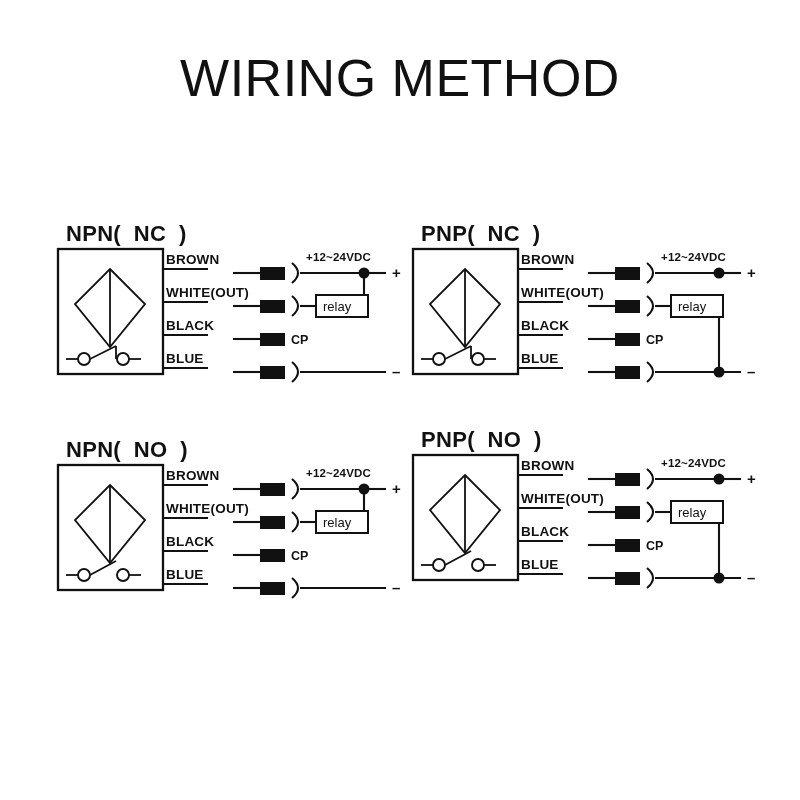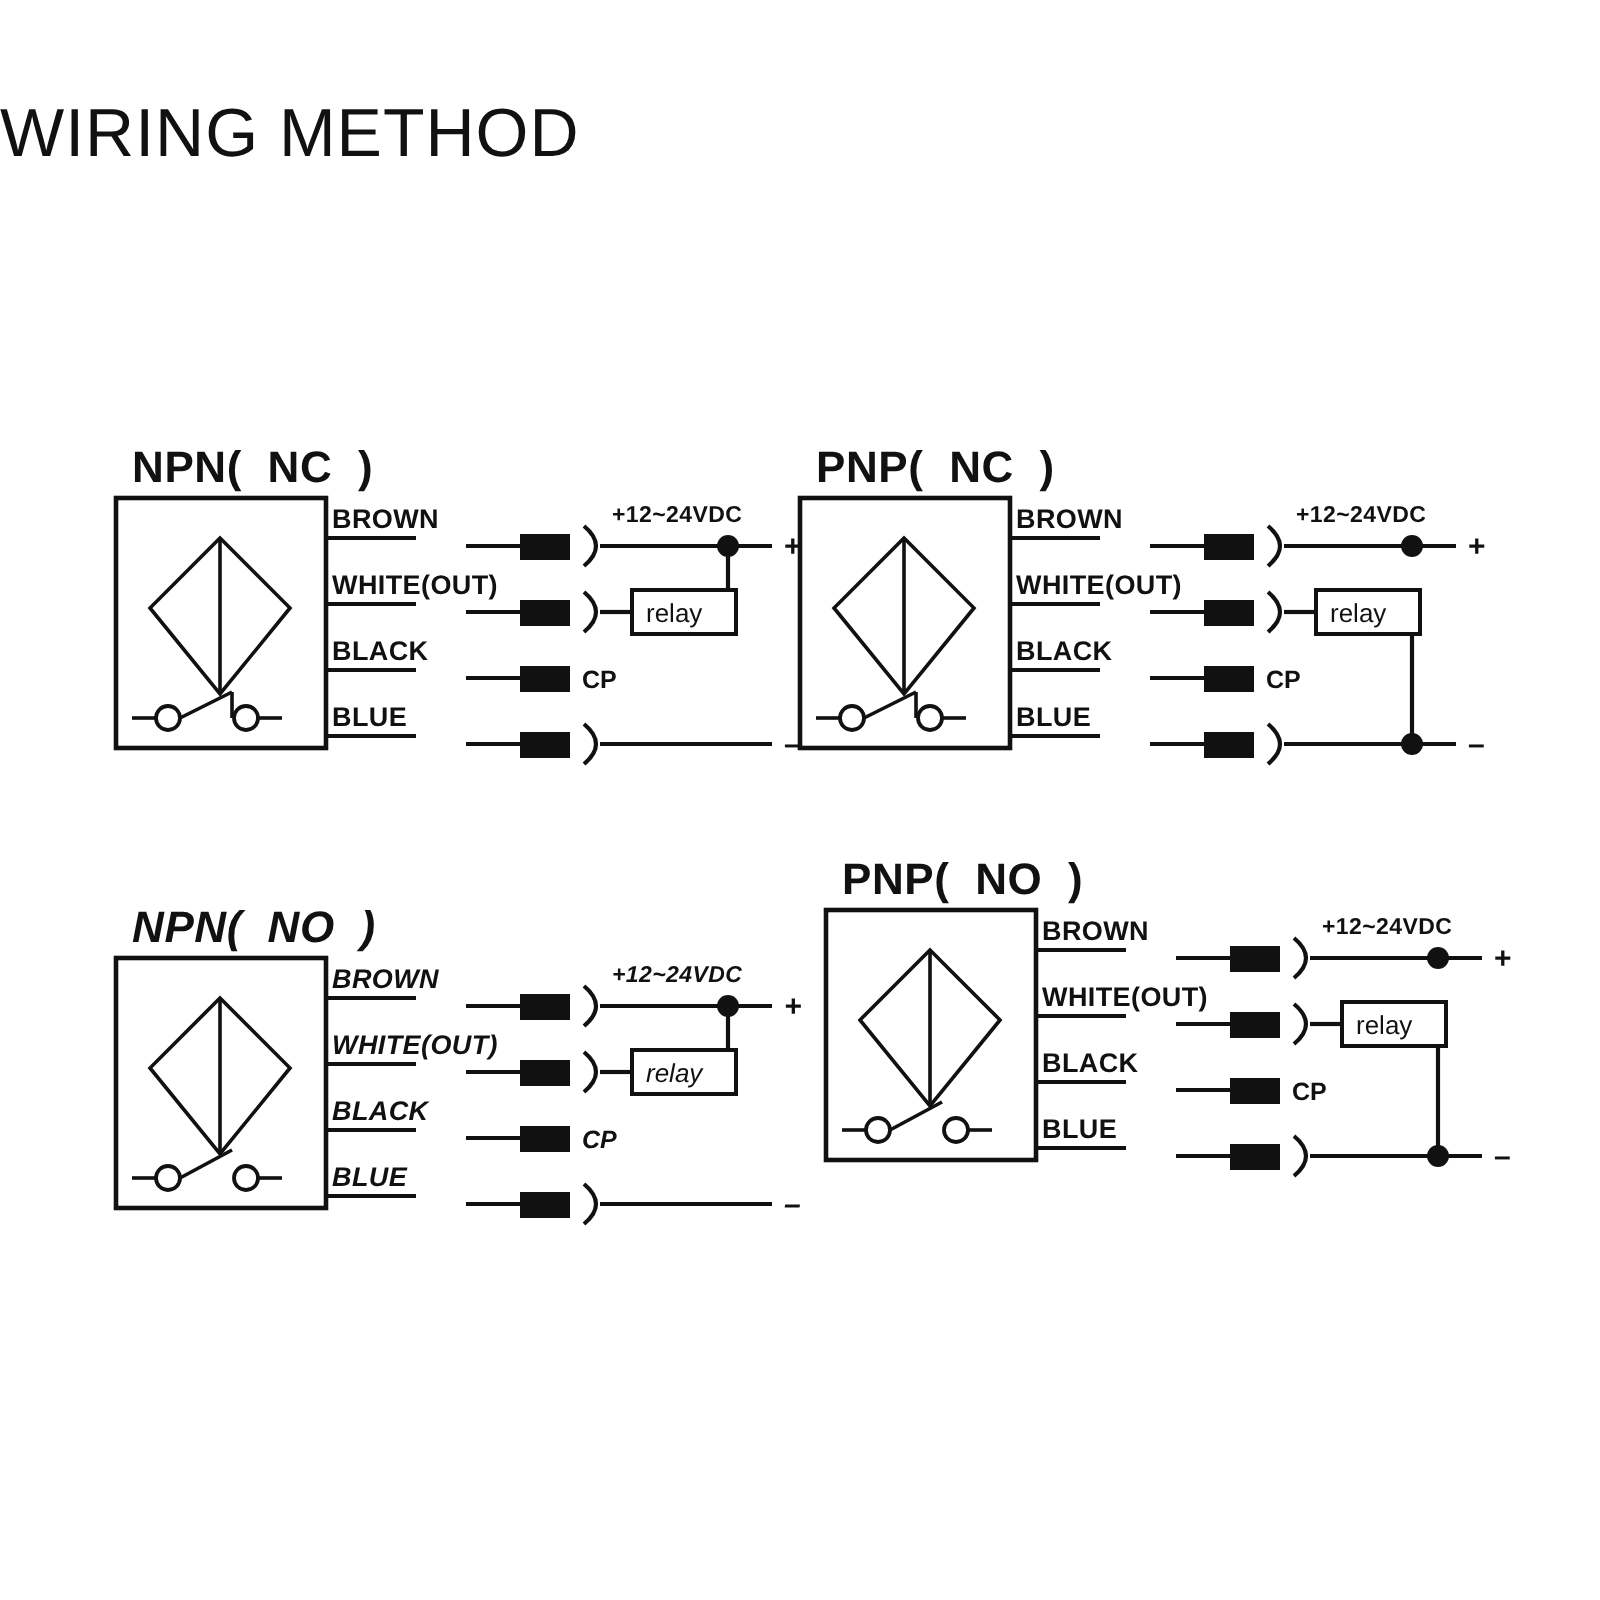--- a/index.html
+++ b/index.html
@@ -12,22 +12,22 @@
     height: 800px;
     position: relative;
     font-family: "Liberation Sans", sans-serif;
     overflow: hidden;
   }
   #page-title {
     position: absolute;
     top: 48px;
     left: 0;
     width: 800px;
-    text-align: left;
-    font-size: 34px;
+    text-align: center;
+    font-size: 52px;
     font-weight: 400;
     letter-spacing: 0.5px;
     color: #111111;
     font-family: "Liberation Sans", sans-serif;
   }
   .diagram {
     position: absolute;
     width: 370px;
     height: 200px;
   }
@@ -41,22 +41,22 @@
     top: -26px;
     left: 18px;
     font-size: 22px;
     font-weight: 700;
     color: #111;
     white-space: pre;
     letter-spacing: 0.3px;
   }
   
   #diagram-npn-nc { left: 48px;  top: 247px; }
-  #diagram-pnp-nc { left: 390px; top: 247px; }
-  #diagram-npn-no { left: 48px;  top: 477px; font-style: italic; }
+  #diagram-pnp-nc { left: 403px; top: 247px; }
+  #diagram-npn-no { left: 48px;  top: 463px; }
   #diagram-pnp-no { left: 403px; top: 453px; }
 
   svg text {
     font-family: "Liberation Sans", sans-serif;
     fill: #111111;
   }
   .t-wire  { font-size: 13.5px; font-weight: 700; letter-spacing: 0.2px; }
   .t-cp    { font-size: 12.5px; font-weight: 700; }
   .t-vdc   { font-size: 11.5px; font-weight: 700; letter-spacing: 0.2px; }
   .t-sign  { font-size: 15px;   font-weight: 700; }

